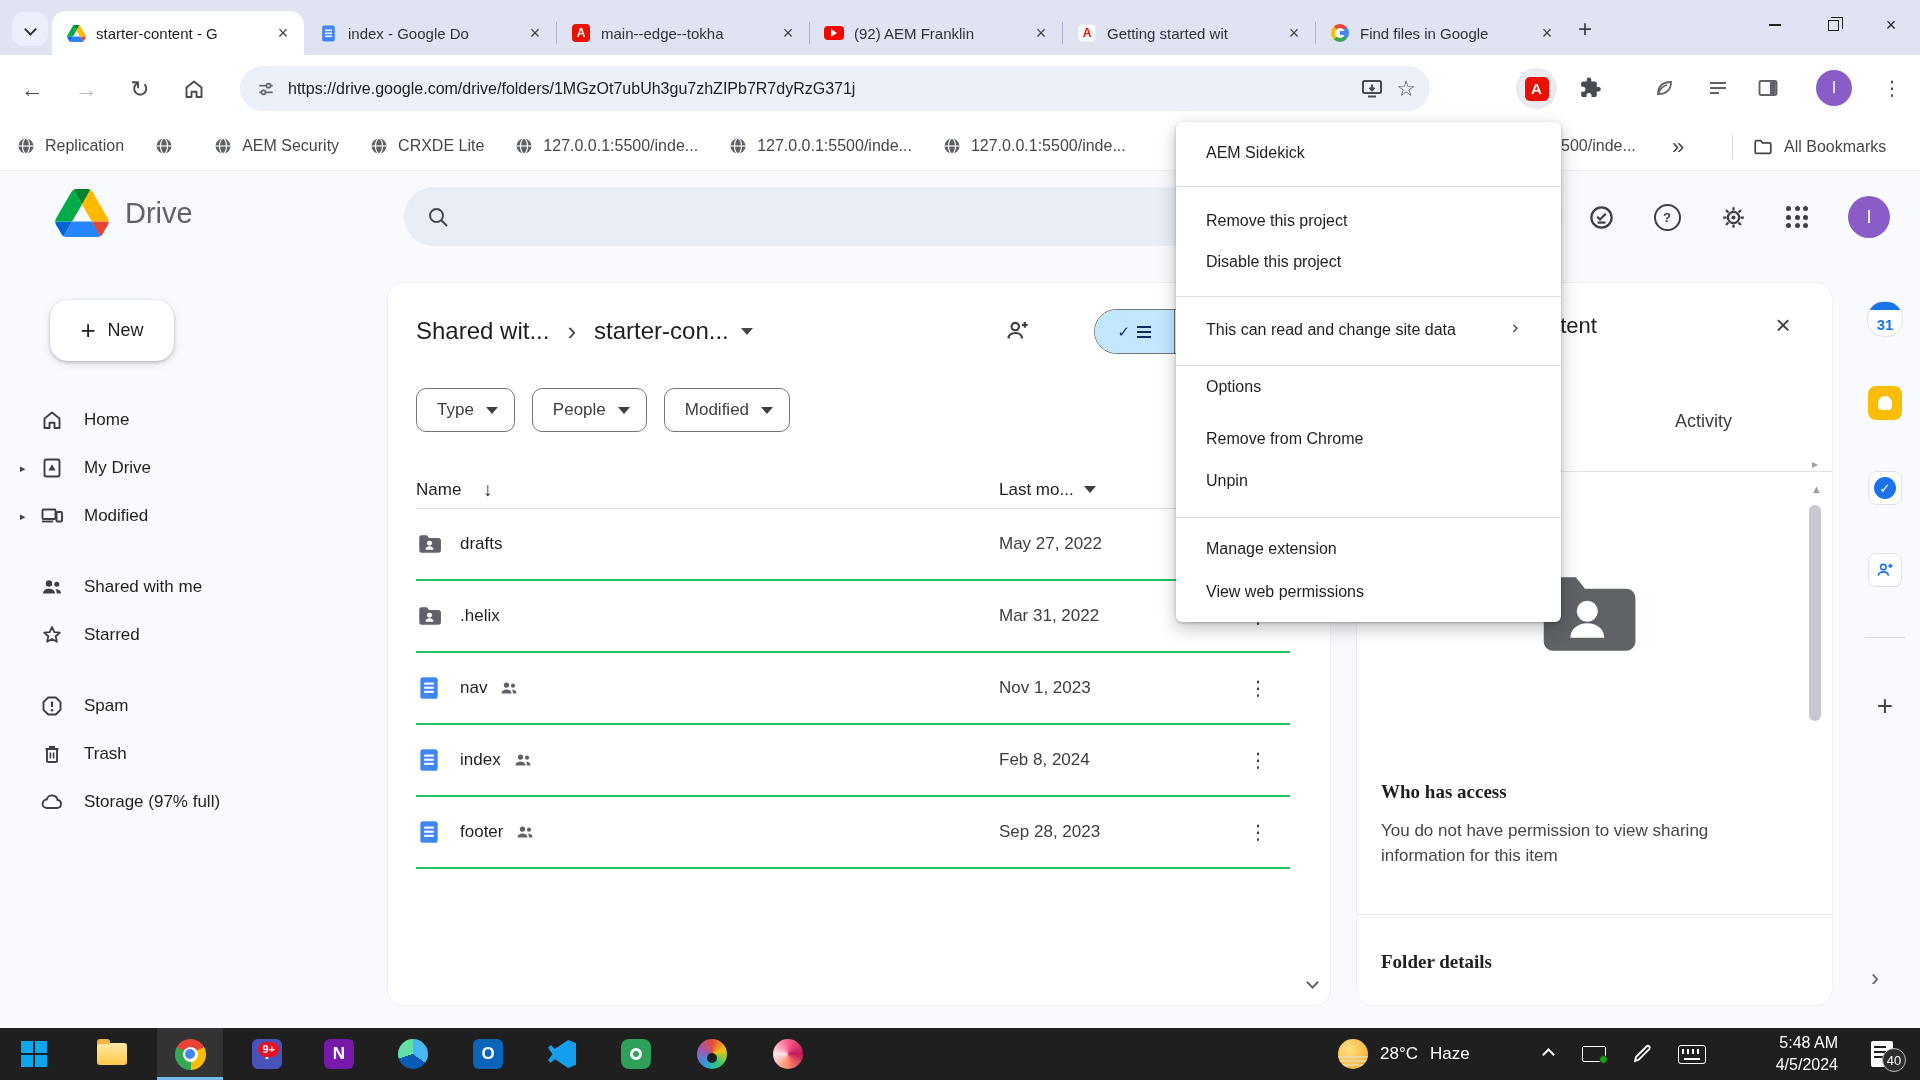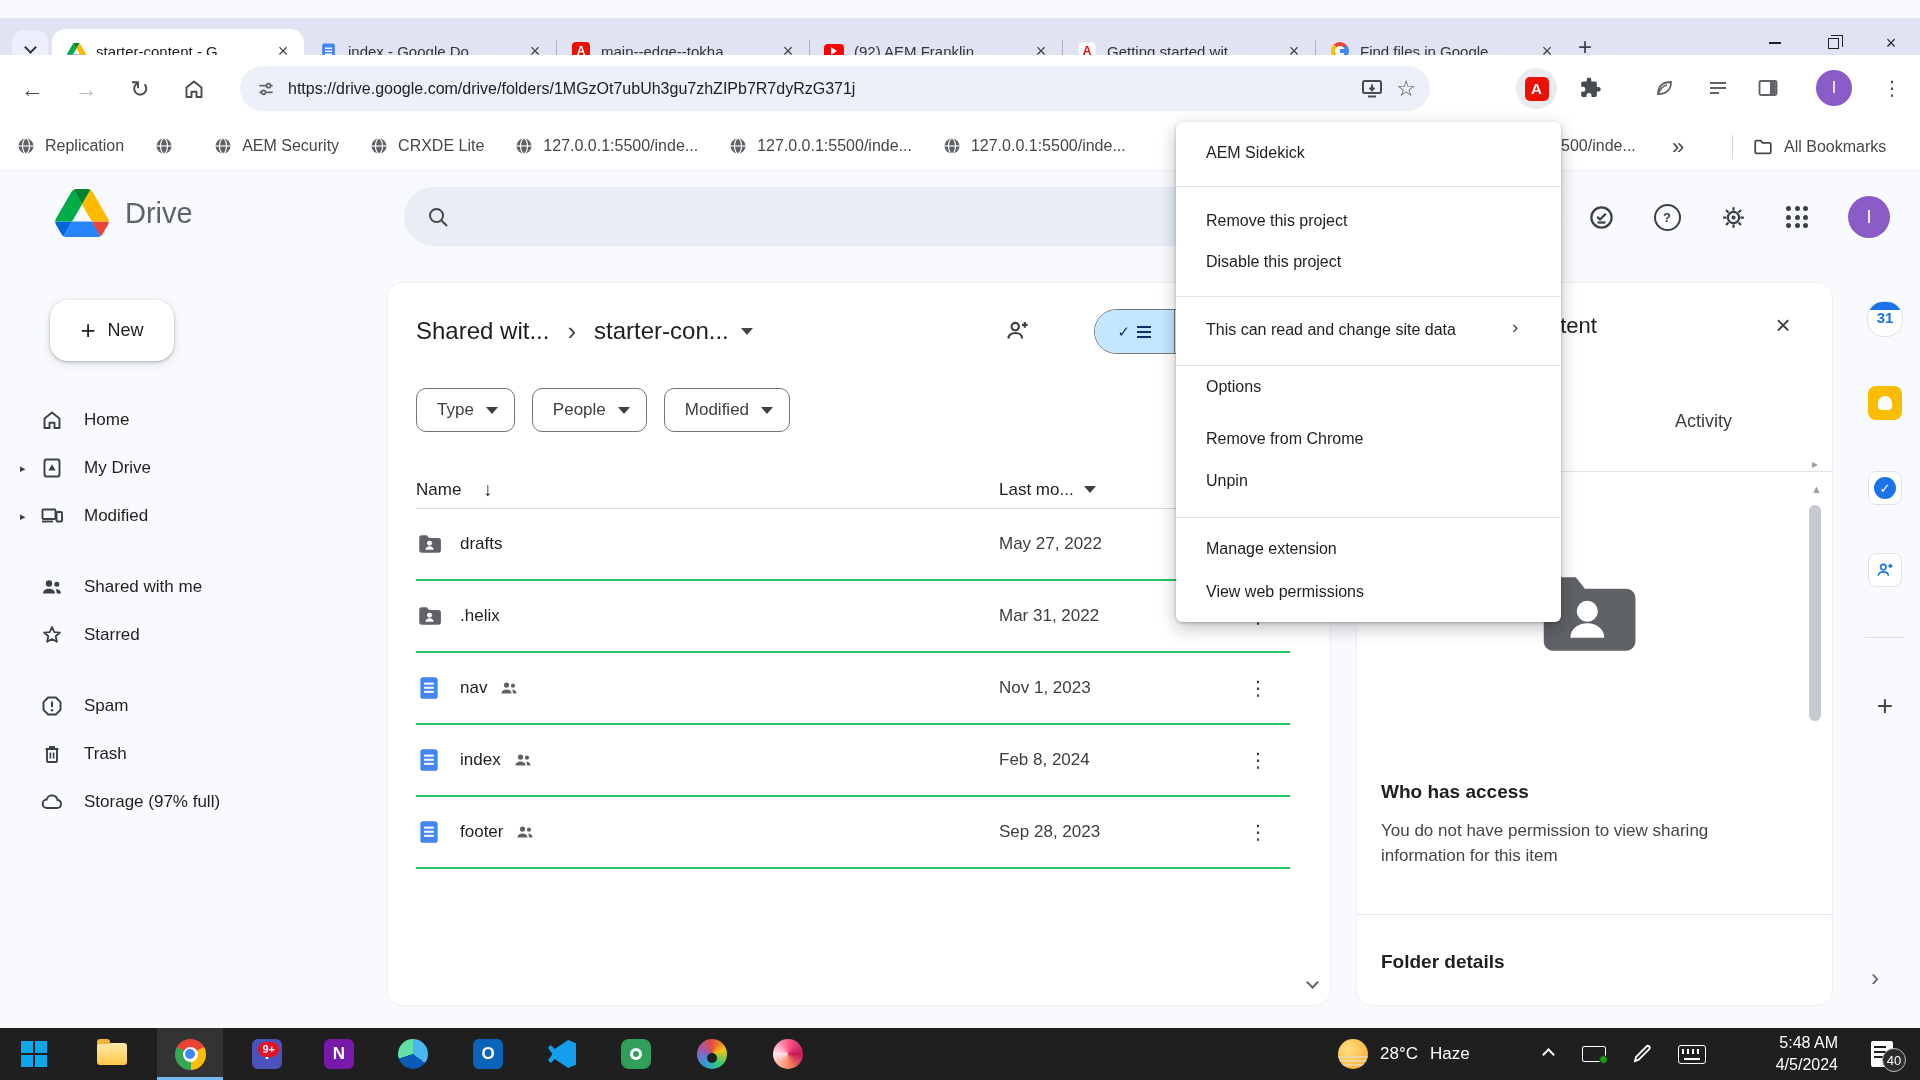--- a/index.html
+++ b/index.html
@@ -8,21 +8,21 @@
             font-family:"Liberation Sans", sans-serif; background:#f8fafd; }
   .abs { position:absolute; }
   svg { display:block; }
 
   
   .chev{display:inline-block;width:9px;height:9px;border-right:2px solid currentColor;border-bottom:2px solid currentColor;}
   .chev.down{transform:rotate(45deg);}
   .chev.up{transform:rotate(-135deg);}
 
   
-  .tabstrip{position:absolute;left:0;top:18px;right:0;height:55px;background:#dfe3f2;display:flex;align-items:flex-end;}
+  .tabstrip{position:absolute;left:0;top:0;right:0;height:55px;background:#dfe3f2;display:flex;align-items:flex-end;}
   .tabsearch{width:36px;height:34px;margin:0 4px 9px 12px;border-radius:12px;background:#eceffb;display:flex;align-items:center;justify-content:center;color:#30343b;}
   .tab{width:252px;height:44px;display:flex;align-items:center;padding:0 10px 0 14px;gap:10px;color:#30343b;font-size:15px;position:relative;}
   .tab.active{background:#fff;border-radius:14px 14px 0 0;color:#1b1e24;}
   .tab .ttl{flex:1;overflow:hidden;white-space:nowrap;}
   .tab .tclose{font-size:18px;color:#444;width:22px;height:22px;display:flex;align-items:center;justify-content:center;border-radius:50%;}
   .tabsep{width:1px;height:22px;background:#aab1c9;margin-bottom:11px;}
   .newtab{font-size:24px;color:#3c4043;margin:0 0 12px 10px;}
   .wincontrols{position:absolute;right:0;top:0;height:50px;display:flex;}
   .wc{width:58px;height:50px;display:flex;align-items:center;justify-content:center;color:#202124;font-size:18px;}
   .wc .minbar{width:12px;height:2px;background:#202124;}
@@ -108,27 +108,27 @@
 
   .panel{position:absolute;left:1356px;top:111px;width:477px;height:724px;background:#fff;border:1px solid #eef0f5;border-radius:16px;}
   .ptitle{position:absolute;left:98px;top:30px;font-size:22px;color:#1f1f1f;white-space:nowrap;}
   .pclose{position:absolute;left:408px;top:24px;font-size:26px;color:#3c4043;width:36px;height:36px;display:flex;align-items:center;justify-content:center;}
   .ptab{position:absolute;left:318px;top:128px;font-size:18px;color:#3c4043;}
   .ptabline{position:absolute;left:0;right:0;top:188px;height:1px;background:#dfe2e8;}
   .ptri{position:absolute;left:455px;top:174px;font-size:12px;color:#9aa0a6;}
   .pscroll-up{position:absolute;left:454px;top:200px;font-size:11px;color:#9aa0a6;}
   .pscroll{position:absolute;left:452px;top:222px;width:12px;height:216px;background:#c6c9ce;border-radius:6px;}
   .pfolder{position:absolute;left:160px;top:276px;}
-  .phead{position:absolute;left:24px;font-size:19px;font-weight:bold;color:#1f1f1f;}
+  .phead{position:absolute;left:24px;font-size:19px;font-weight:bold;color:#1f1f1f;font-family:Liberation Serif, serif;}
   .pbody{position:absolute;left:24px;top:536px;width:404px;font-size:17px;line-height:1.45;color:#444746;}
   .pdiv{position:absolute;left:0;right:0;top:631px;height:1px;background:#e4e7ec;}
 
   .strip{position:absolute;left:1849px;top:111px;width:71px;bottom:0;}
   .sic{position:absolute;left:17px;width:38px;height:38px;display:flex;align-items:center;justify-content:center;}
-  .cal{width:36px;height:36px;background:#fff;border:1px solid #dfe2e8;border-radius:16px;display:flex;align-items:center;justify-content:center;font-size:15px;font-weight:bold;color:#1a73e8;padding-bottom:3px;position:relative;overflow:hidden;}
+  .cal{width:36px;height:36px;background:#fff;border:1px solid #dfe2e8;border-radius:16px;display:flex;align-items:flex-end;justify-content:center;font-size:15px;font-weight:bold;color:#1a73e8;padding-bottom:3px;position:relative;overflow:hidden;}
   .cal::before{content:"";position:absolute;top:0;left:0;right:0;height:8px;background:#1a73e8;}
   .keep{width:34px;height:34px;background:#fbbc04;border-radius:8px;display:flex;align-items:center;justify-content:center;}
   .keep i{width:14px;height:14px;background:#fff;border-radius:50% 50% 4px 4px;}
   .tasks{width:34px;height:34px;background:#fff;border:1px solid #dfe2e8;border-radius:8px;display:flex;align-items:center;justify-content:center;}
   .tasks i{width:22px;height:22px;border-radius:50%;background:#1a73e8;color:#fff;font-size:13px;display:flex;align-items:center;justify-content:center;font-style:normal;}
   .contacts{width:34px;height:34px;background:#fff;border:1px solid #dfe2e8;border-radius:8px;display:flex;align-items:center;justify-content:center;color:#1a73e8;}
   .sdiv{position:absolute;left:16px;width:40px;height:1px;background:#dadce0;}
   .splus{position:absolute;left:17px;width:38px;height:38px;display:flex;align-items:center;justify-content:center;font-size:28px;color:#444746;font-weight:300;}
   .scol{position:absolute;left:22px;font-size:24px;color:#5f6368;}
 

